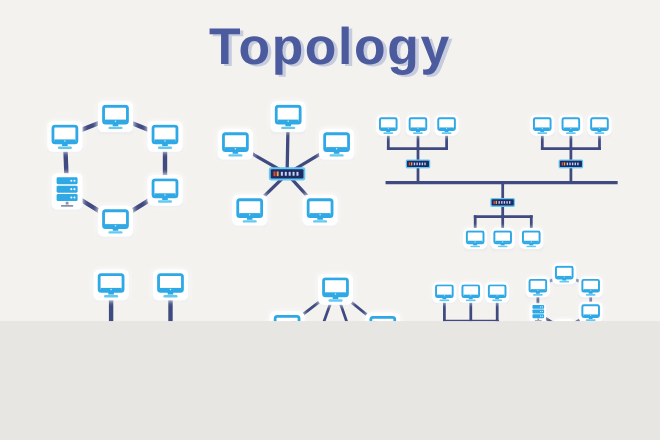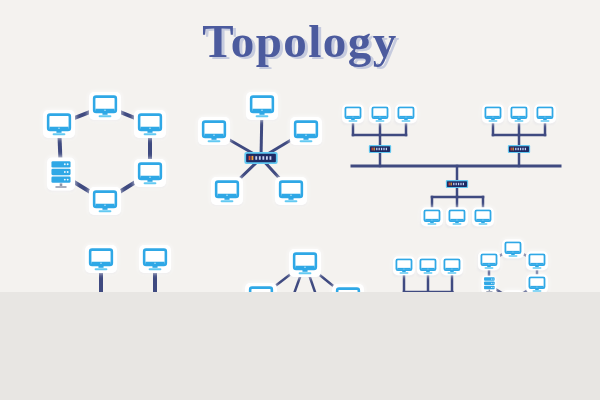--- a/index.html
+++ b/index.html
@@ -1,18 +1,18 @@
 <!DOCTYPE html>
 <html><head>
 <meta charset="utf-8">
 <style>
   html,body{margin:0;padding:0;background:#e8e6e3}
   .stage{
     position:relative;width:600px;height:292px;overflow:hidden;
-    font-family:Liberation Serif, serif;
+    font-family:Liberation Sans, sans-serif;
   }
   .page-title{
     position:absolute;top:14px;left:0;right:0;margin:0;
     text-align:center;font-size:47px;font-weight:700;letter-spacing:1.5px;
   }
   #wires{position:absolute;left:0;top:0;z-index:1}
   #nodes{position:absolute;inset:0;z-index:2}
   .node{position:absolute;transform:translate(-50%,-50%);line-height:0;z-index:2}
   .node.card{background:#fff;border-radius:5px;box-shadow:0 0 5px rgba(255,255,255,.95),0 1px 2px rgba(60,70,110,.08)}
   .node svg{display:block}

